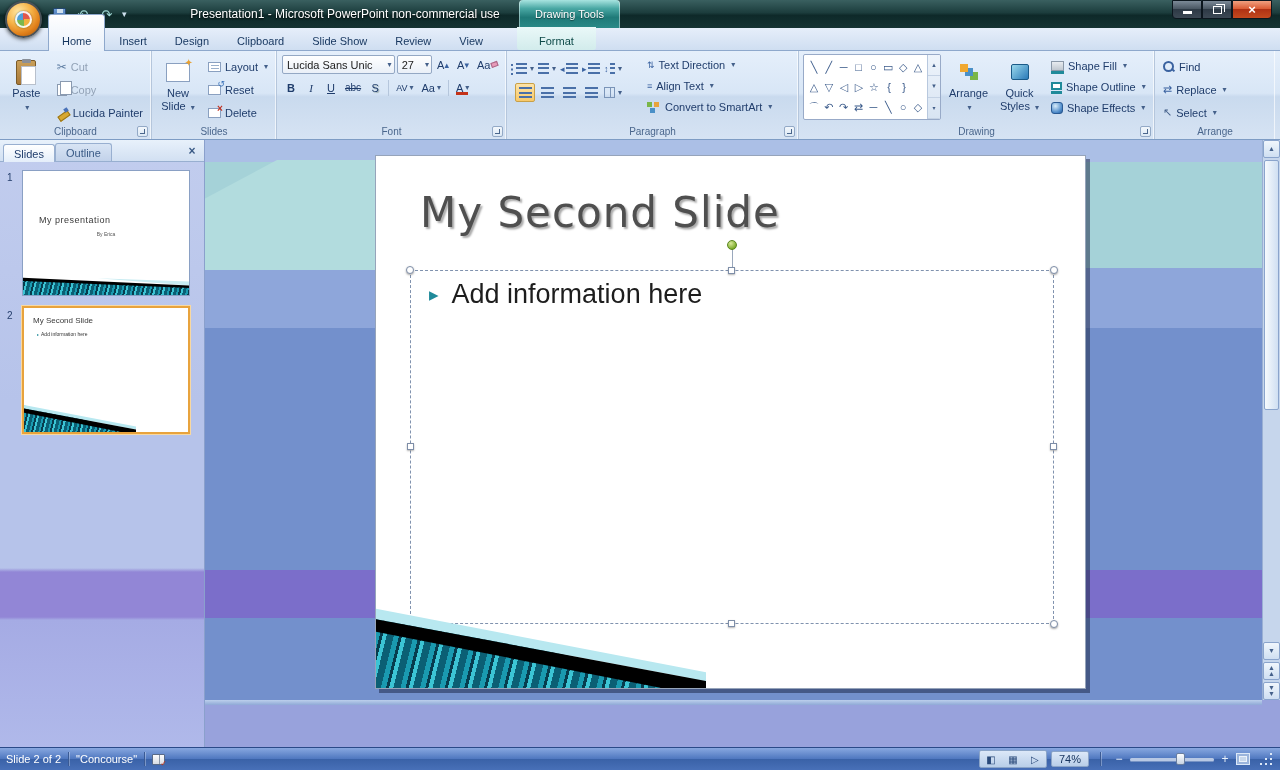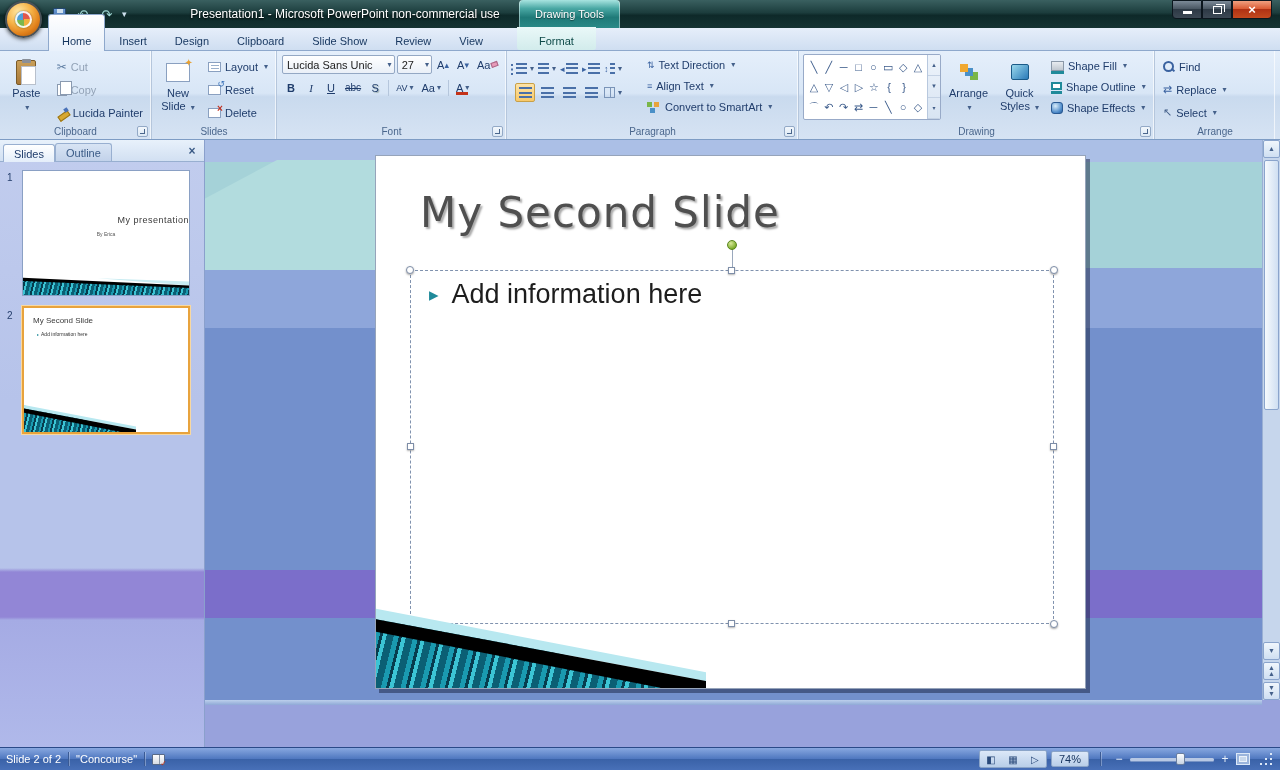--- a/index.html
+++ b/index.html
@@ -128,21 +128,21 @@
   .leftpane{position:absolute;left:0;top:140px;width:205px;height:607px;
     background:linear-gradient(180deg,#c2cdee 0px,#b6c3ea 260px,#b6c3ea 428px,#9286d6 432px,#9286d6 477px,#a5abe4 480px,#b0b9ea 100%);
     border-right:1px solid #8aa0cc}
   .panetabs{height:22px;display:flex;align-items:flex-end;background:linear-gradient(#e8f1fb,#d2e0f2);border-bottom:1px solid #98afd0;padding-left:3px;position:relative}
   .ptab{padding:3px 10px 2px;border:1px solid #98afd0;border-bottom:none;border-radius:3px 3px 0 0;background:linear-gradient(#ffffff,#e4eefa);color:#1f3c6b;margin-bottom:-1px}
   .ptab.inactive{background:linear-gradient(#d8e4f4,#c2d2ea);color:#3a5a86;margin-bottom:0}
   .pane-close{position:absolute;right:5px;top:4px;width:14px;height:14px;display:flex;align-items:center;justify-content:center;color:#3a5a86;font-size:12px;font-weight:bold}
   .tnum{position:absolute;left:7px;font-size:10px;color:#27406e}
   .thumb{position:absolute;left:22px;width:168px;height:126px;background:#fff;border:1px solid #8aa0c4;overflow:hidden}
   .thumb.selected{border:2px solid #e8a33d;box-shadow:0 0 0 1px #f8d8a0}
-  .t1-title{position:absolute;left:0;right:0;top:44px;text-align:right;font-size:9px;color:#3a3a3a;letter-spacing:.5px}
+  .t1-title{position:absolute;left:16px;right:0;top:44px;text-align:left;font-size:9px;color:#3a3a3a;letter-spacing:.5px}
   .t1-sub{position:absolute;left:0;right:0;top:60px;text-align:center;font-size:5px;color:#555}
   .t2-title{position:absolute;left:9px;top:8px;font-size:8px;color:#3a3a3a}
   .t2-bullet{position:absolute;left:13px;top:23px;font-size:5px;color:#333;display:flex;align-items:center;gap:2px}
   .t2-bullet .mini-arrow{color:#1f8a9a;font-size:4px}
   .tgraphic{position:absolute;left:0;right:0;bottom:0;height:32px;overflow:hidden}
   .tg-stripes{position:absolute;inset:0;clip-path:polygon(0 52%,100% 76%,100% 100%,0 100%);
     background:repeating-linear-gradient(104deg,#0b5f74 0 3px,#1a9ab0 3px 5px,#073c4e 5px 7px,#3cc4d4 7px 9px)}
   .tg-black{position:absolute;inset:0;clip-path:polygon(0 46%,100% 70%,100% 78%,0 56%);background:#000}
   .tg-sky{position:absolute;inset:0;clip-path:polygon(45% 48%,100% 58%,100% 70%);background:#c8ecf2}
   .tgraphic2{position:absolute;left:0;bottom:0;width:112px;height:30px;overflow:hidden}

